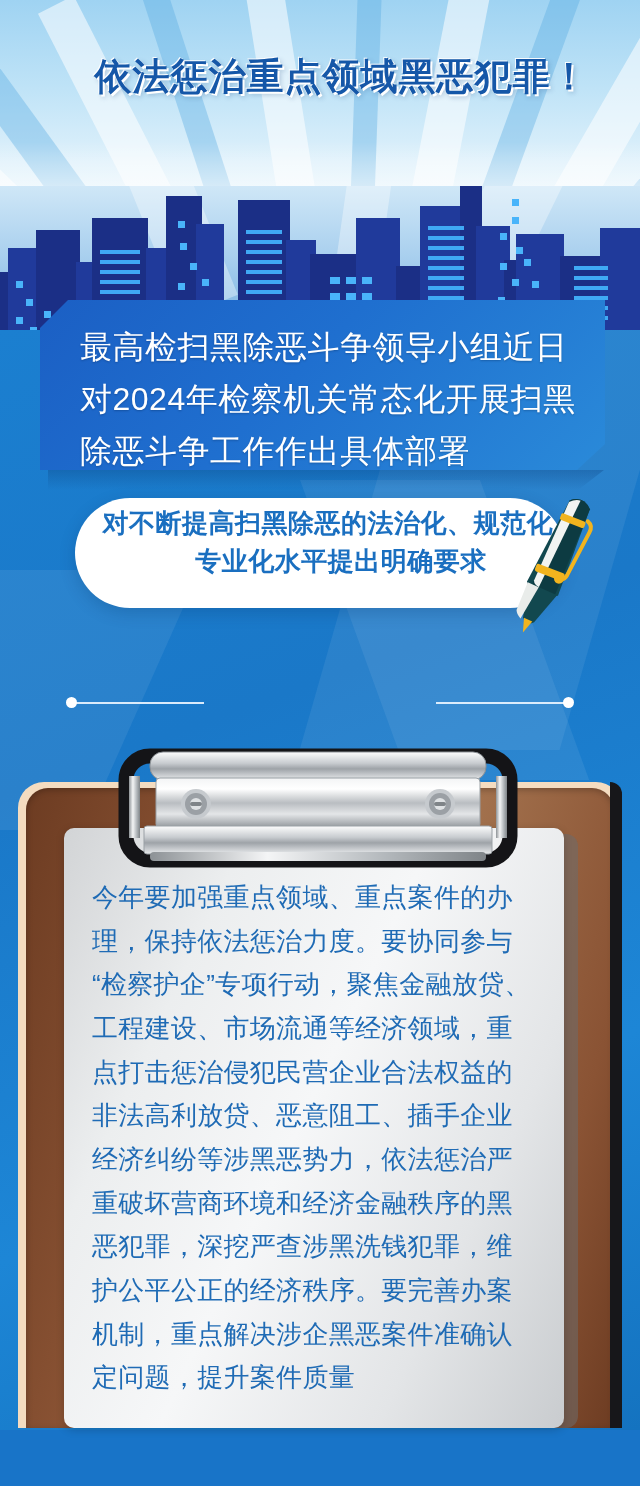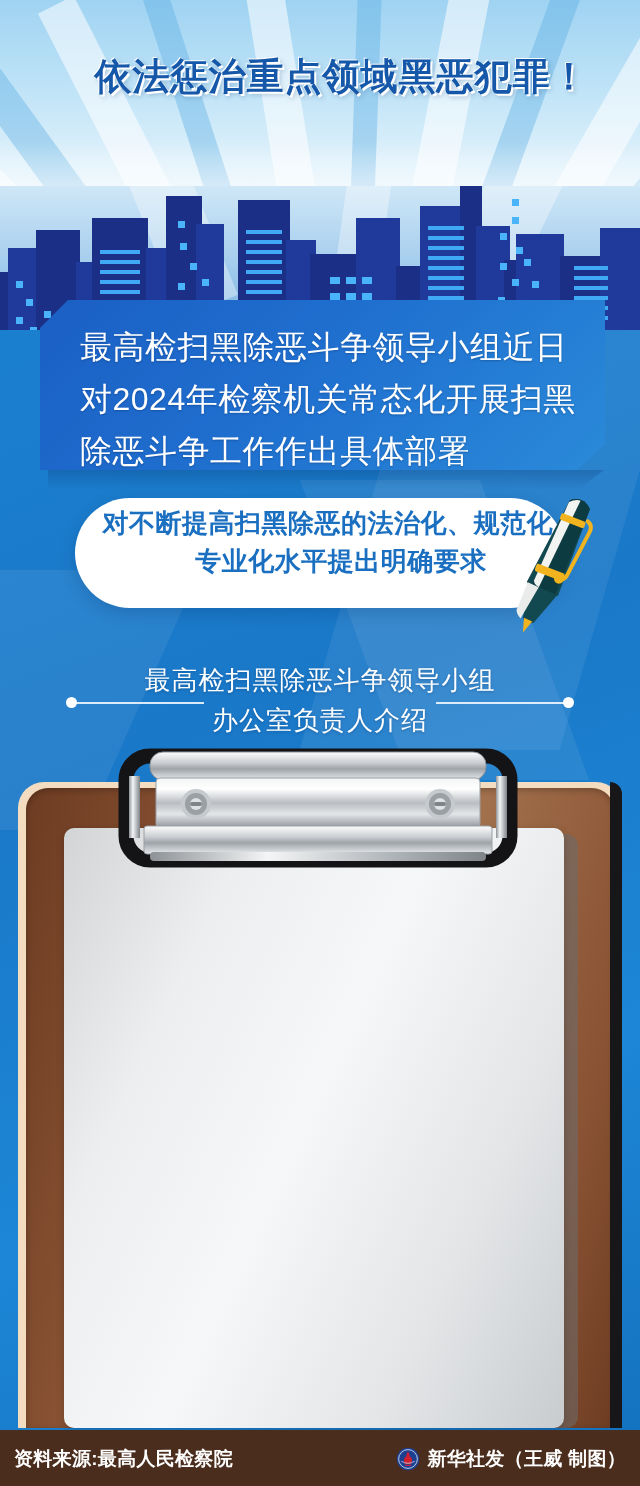--- a/index.html
+++ b/index.html
@@ -321,37 +321,34 @@
 
       <rect x="40" y="84" width="30" height="8" rx="2" fill="#f2b41e" transform="rotate(-3 55 88)"></rect>
 
       <path d="M39 106 l32 0 l-10 34 q-6 7 -12 0 z" fill="#12484f"></path>
       <path d="M39 106 l12 0 l-4 36 q-5 -2 -7 -6 z" fill="#e9ecea"></path>
 
       <path d="M50 140 l9 0 l-4 14 z" fill="#f2b41e"></path>
     </g>
   </svg>
 
-  <div class="subtitle">
-    <div>最高检扫黑除恶斗争领导小组</div>
-    <div>办公室负责人介绍</div>
-  </div>
   <div class="rule left"></div>
   <div class="dot  left"></div>
   <div class="rule right"></div>
   <div class="dot  right"></div>
 
   <div class="clipboard">
     <div class="cb-outer"></div>
     <div class="cb-board"></div>
     <div class="cb-edge-r"></div>
     <div class="cb-paper-shadow"></div>
     <div class="cb-paper"></div>
   </div>
 
+  <div class="paper-text">今年要加强重点领域、重点案件的办理，保持依法惩治力度。要协同参与“检察护企”专项行动，聚焦金融放贷、工程建设、市场流通等经济领域，重点打击惩治侵犯民营企业合法权益的非法高利放贷、恶意阻工、插手企业经济纠纷等涉黑恶势力，依法惩治严重破坏营商环境和经济金融秩序的黑恶犯罪，深挖严查涉黑洗钱犯罪，维护公平公正的经济秩序。要完善办案机制，重点解决涉企黑恶案件准确认定问题，提升案件质量</div>
 
   <svg class="clip" viewBox="0 0 400 128">
     <defs>
       <linearGradient id="steel" x1="0" y1="0" x2="0" y2="1">
         <stop offset="0%" stop-color="#f3f4f5"></stop>
         <stop offset="22%" stop-color="#ffffff"></stop>
         <stop offset="50%" stop-color="#b9bdc1"></stop>
         <stop offset="72%" stop-color="#e4e6e8"></stop>
         <stop offset="100%" stop-color="#8f9499"></stop>
       </linearGradient>
@@ -389,27 +386,14 @@
       <rect x="72" y="60" width="12" height="4" rx="2" fill="#7f8488"></rect>
     </g>
     <g>
       <circle cx="322" cy="62" r="15" fill="#c6cace"></circle>
       <circle cx="322" cy="62" r="11" fill="#9ba0a5"></circle>
       <circle cx="322" cy="62" r="6" fill="#dfe2e4"></circle>
       <rect x="316" y="60" width="12" height="4" rx="2" fill="#7f8488"></rect>
     </g>
   </svg>
 
-  <div class="footer">
-    <div class="footer-left">资料来源:最高人民检察院</div>
-    <div class="footer-right">
-      <svg class="xh-logo" viewBox="0 0 32 32">
-        <circle cx="16" cy="16" r="15" fill="#1d3f8f"></circle>
-        <circle cx="16" cy="16" r="12.5" fill="none" stroke="#cfd9f0" stroke-width="1.2"></circle>
-        <path d="M16 6 q2.6 3.4 2.2 6.4 q2.6 1.2 3.2 4.2 q.6 3.4 -1.6 6 l-7.6 0 q-2.2 -2.6 -1.6 -6 q.6 -3 3.2 -4.2 q-.4 -3 2.2 -6.4 z" fill="#cf2030"></path>
-        <path d="M11.8 23.6 l8.4 0 l0 1.6 l-8.4 0 z" fill="#cf2030"></path>
-        <path d="M7 19 q9 5.5 18 0" fill="none" stroke="#cfd9f0" stroke-width="1"></path>
-      </svg>
-      <span>新华社发（王威 制图）</span>
-    </div>
-  </div>
 
 </div>
 
 </body></html>

